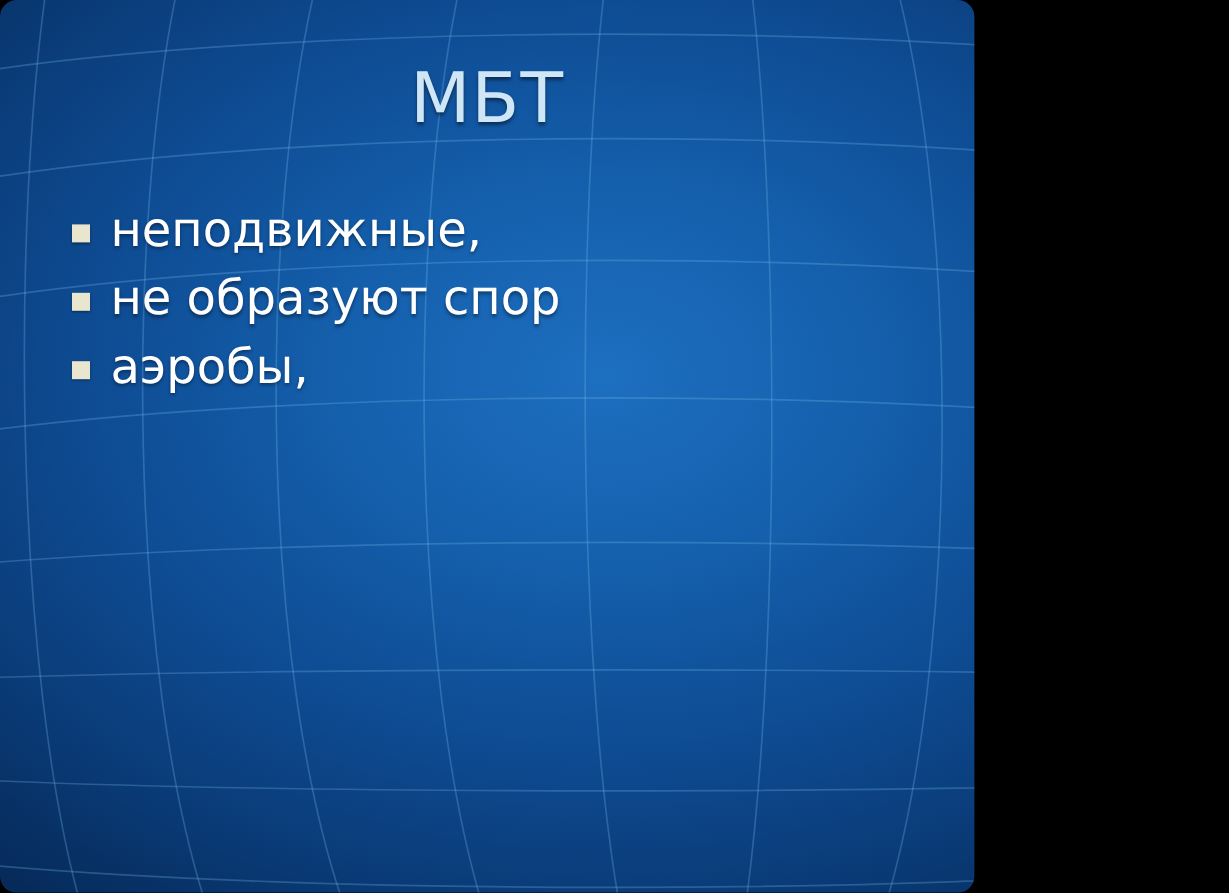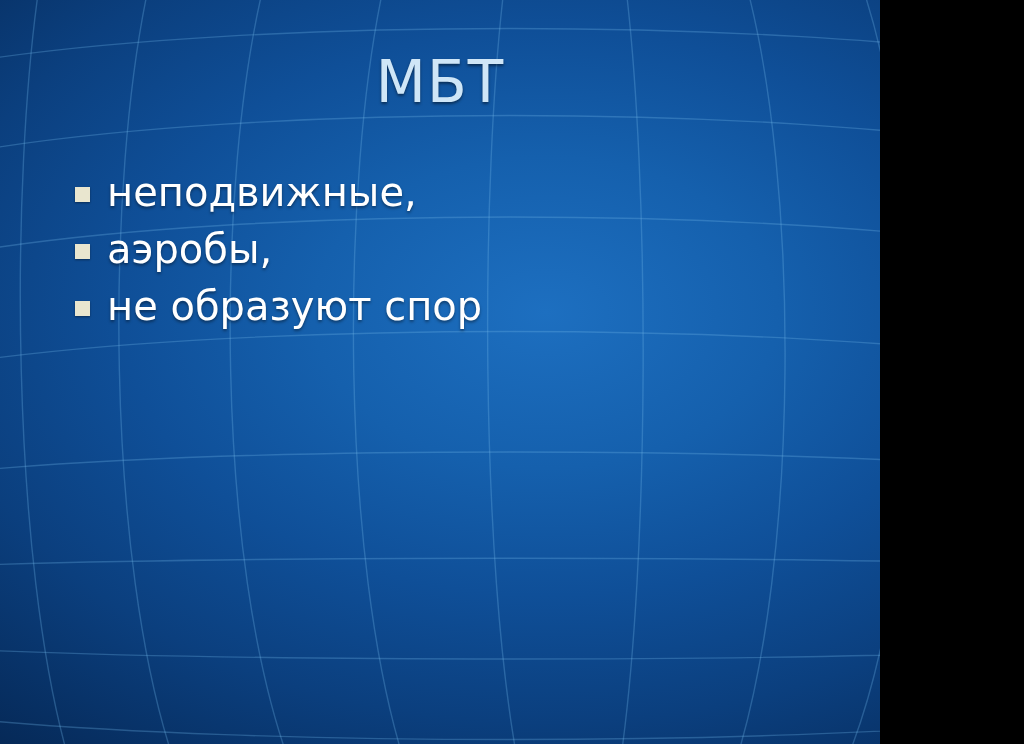--- a/index.html
+++ b/index.html
@@ -5,25 +5,26 @@
   html, body {
     margin: 0;
     padding: 0;
     background: #000;
   }
   body {
     font-family: "DejaVu Sans", sans-serif;
   }
   .slide {
     position: relative;
-    width: 880px;
+    width: 812px;
     height: 744px;
     overflow: hidden;
     background:
       radial-gradient(ellipse 120% 95% at 62% 42%, #1d6fc0 0%, #1560ad 22%, #0f4f98 40%, #0b3f7e 58%, #072f62 74%, #04224a 88%, #021634 100%);
+    border-radius: 14px;
   }
   
   .grid {
     position: absolute;
     inset: 0;
     pointer-events: none;
   }
   .grid svg {
     display: block;
     width: 1024px;
@@ -40,21 +41,21 @@
     top: 48px;
     text-align: center;
     color: #cfe6f7;
     font-size: 58px;
     font-weight: 400;
     letter-spacing: 1px;
     text-shadow: 0 2px 3px rgba(0,0,0,0.45);
   }
   .bullets {
     position: absolute;
-    left: 75px;
+    left: 60px;
     right: 50px;
     top: 170px;
   }
   .bullet {
     display: flex;
     align-items: flex-start;
     margin-bottom: 12px;
   }
   .marker {
     flex: 0 0 auto;
@@ -110,24 +111,24 @@
 
     <div class="bullets">
 
       <div class="bullet">
         <span class="marker"></span>
         <span class="btext">неподвижные,</span>
       </div>
 
       <div class="bullet">
         <span class="marker"></span>
-        <span class="btext">аэробы,</span>
+        <span class="btext">не образуют спор</span>
       </div>
 
       <div class="bullet">
         <span class="marker"></span>
-        <span class="btext">не образуют спор</span>
+        <span class="btext">аэробы,</span>
       </div>
 
 
     </div>
   </div>
 </div>
 
 </body></html>

